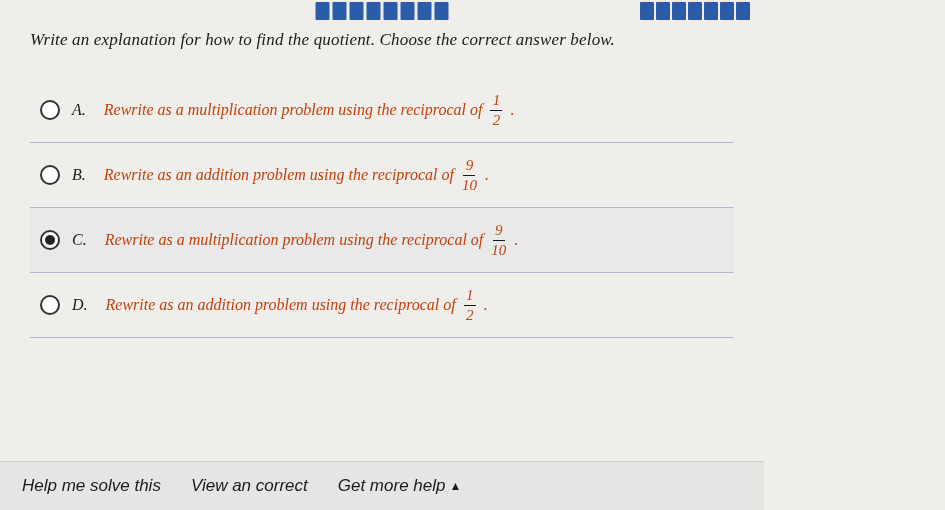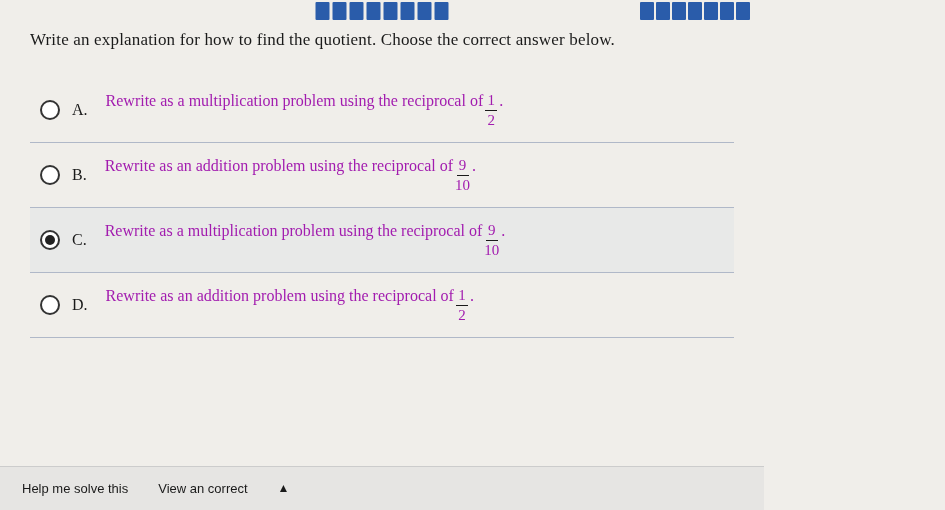--- a/index.html
+++ b/index.html
@@ -11,20 +11,21 @@
       min-height: 510px;
       position: relative;
       overflow: hidden;
     }
 
     .page-container {
       width: 764px;
       min-height: 510px;
       background: #f0eeea;
       position: relative;
+      font-style: italic;
     }
 
     
     .top-bar {
       position: absolute;
       top: 0;
       left: 50%;
       transform: translateX(-50%);
       display: flex;
       gap: 3px;
@@ -114,23 +115,24 @@
     .option-label {
       font-size: 16px;
       color: #1a1a1a;
       font-weight: 500;
       margin-right: 6px;
       flex-shrink: 0;
     }
 
     .option-text {
       font-size: 16px;
-      color: #a21caf;
-      display: flex;
-      gap: 0;
+      color: #c2410c;
+      display: flex;
+      align-items: center;
+      gap: 6px;
       flex-wrap: wrap;
     }
 
     
     .fraction {
       display: inline-flex;
       flex-direction: column;
       align-items: center;
       vertical-align: middle;
       margin: 0 2px;
@@ -159,21 +161,21 @@
       right: 0;
       display: flex;
       align-items: center;
       padding: 14px 22px;
       background: rgba(220, 220, 220, 0.5);
       border-top: 1px solid #ccc;
       gap: 30px;
     }
 
     .bottom-link {
-      font-size: 13px;
+      font-size: 17px;
       color: #1a1a1a;
       font-weight: 500;
       cursor: pointer;
       font-family: Arial, sans-serif;
       text-decoration: none;
     }
 
     .get-more-help {
       display: flex;
       align-items: center;
@@ -279,17 +281,18 @@
 
     </div>
   </div>
 
   <div class="bottom-bar">
     <a class="bottom-link">Help me solve this</a>
 
     <a class="bottom-link">View an correct</a>
 
     <div class="get-more-help">
+      <a class="bottom-link">Get more help</a>
       <span class="chevron-down">▲</span>
     </div>
   </div>
 
 </div>
 
 </body></html>

